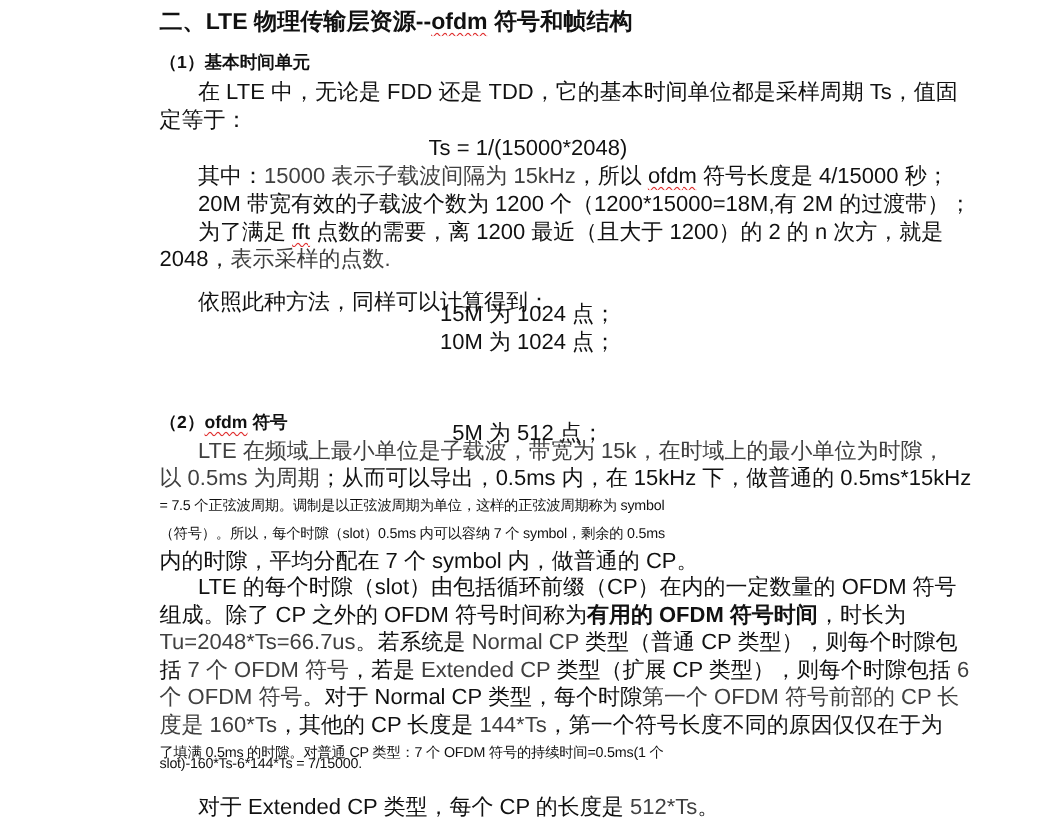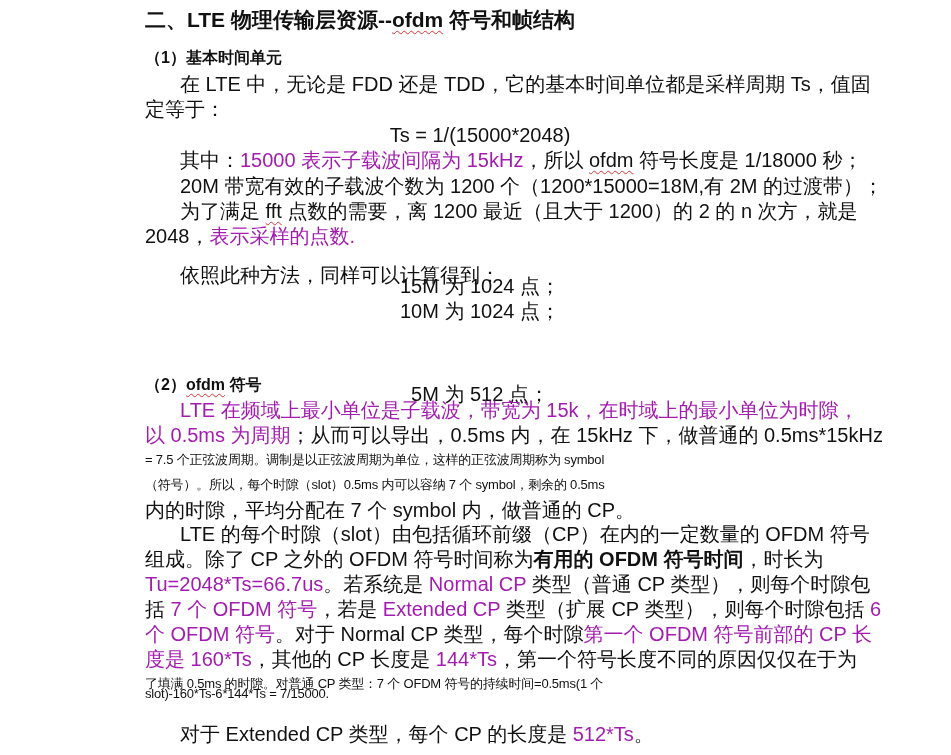--- a/index.html
+++ b/index.html
@@ -4,42 +4,42 @@
 <style>
   html, body { margin: 0; padding: 0; background: #ffffff; }
   body { width: 951px; height: 755px; overflow: hidden; position: relative;
          font-family: "Liberation Sans", "DejaVu Sans", sans-serif; color: #111; }
   .page { position: absolute; left: 145px; top: 0; width: 670px; }
   .line { position: absolute; left: 0; white-space: nowrap; font-size: 20px; line-height: 24px; }
   .h1 { font-size: 21px; font-weight: bold; top: 8px; left: 0; }
   .h2 { font-size: 16px; font-weight: bold; }
   .center { width: 670px; text-align: center; left: 0; }
   .indent { left: 35px; }
-  .red { color: #a21caf; }
+  .red { color: #404040; }
   .bold { font-weight: bold; }
   .squiggle { text-decoration: underline wavy #e03030; text-decoration-thickness: 1px; text-underline-offset: 3px; }
   .small { font-size: 13px; letter-spacing: -0.2px; }
 </style>
 </head>
 <body>
 
 <div class="page">
 
   <div class="line h1">
     <span>二、LTE 物理传输层资源--</span><span class="squiggle">ofdm</span><span> 符号和帧结构</span>
   </div>
 
   <div class="line h2" style="top:46px;left:0;">（1）基本时间单元</div>
 
   <div class="line indent" style="top:72px;">在 LTE 中，无论是 FDD 还是 TDD，它的基本时间单位都是采样周期 Ts，值固</div>
   <div class="line" style="top:97px;">定等于：</div>
   <div class="line center" style="top:123px;">Ts = 1/(15000*2048)</div>
 
   <div class="line indent" style="top:148px;">
-    <span>其中：</span><span class="red">15000 表示子载波间隔为 15kHz</span><span>，所以 </span><span class="squiggle">ofdm</span><span> 符号长度是 1/18000 秒；</span>
+    <span>其中：</span><span class="red">15000 表示子载波间隔为 15kHz</span><span>，所以 </span><span class="squiggle">ofdm</span><span> 符号长度是 4/15000 秒；</span>
   </div>
 
   <div class="line indent" style="top:174px;">20M 带宽有效的子载波个数为 1200 个（1200*15000=18M,有 2M 的过渡带）；</div>
 
   <div class="line indent" style="top:199px;">
     <span>为了满足 </span><span class="squiggle">fft</span><span> 点数的需要，离 1200 最近（且大于 1200）的 2 的 n 次方，就是</span>
   </div>
   <div class="line" style="top:224px;">
     <span>2048，</span><span class="red">表示采样的点数.</span>
   </div>

